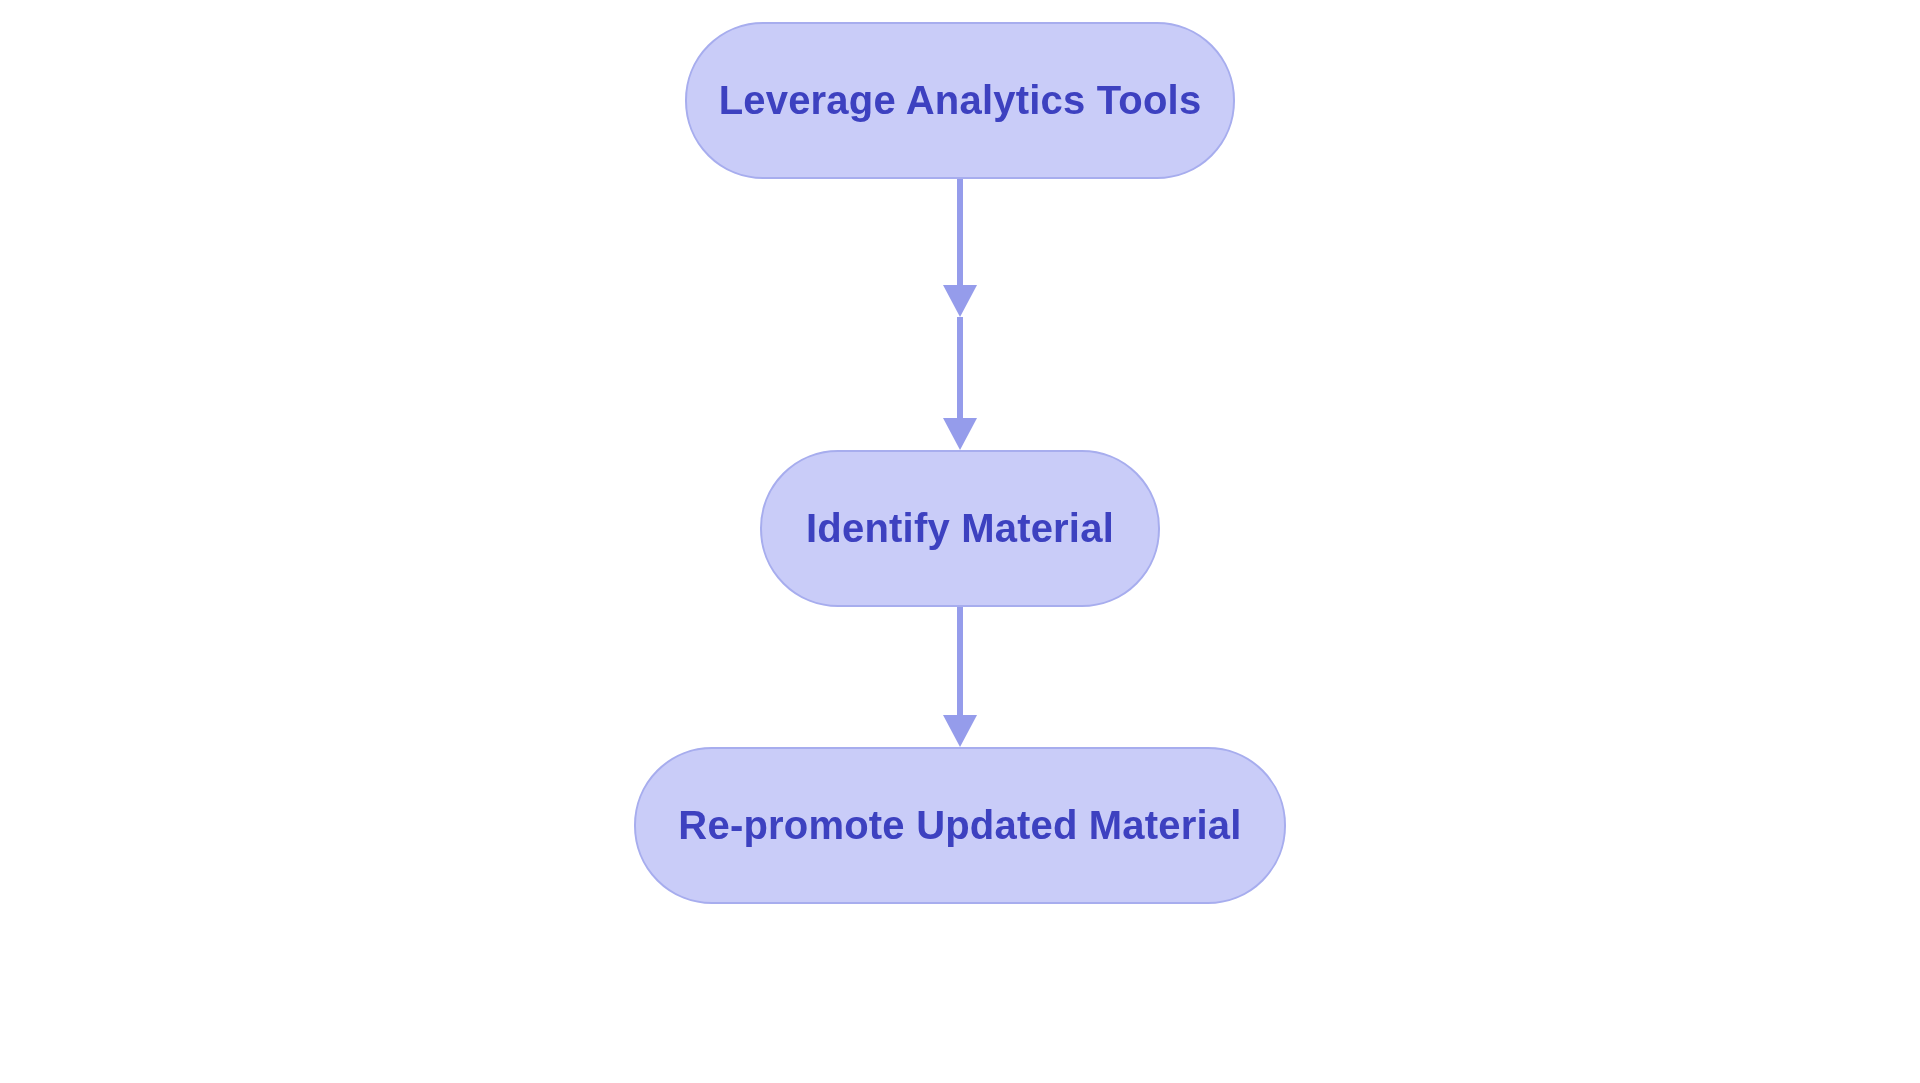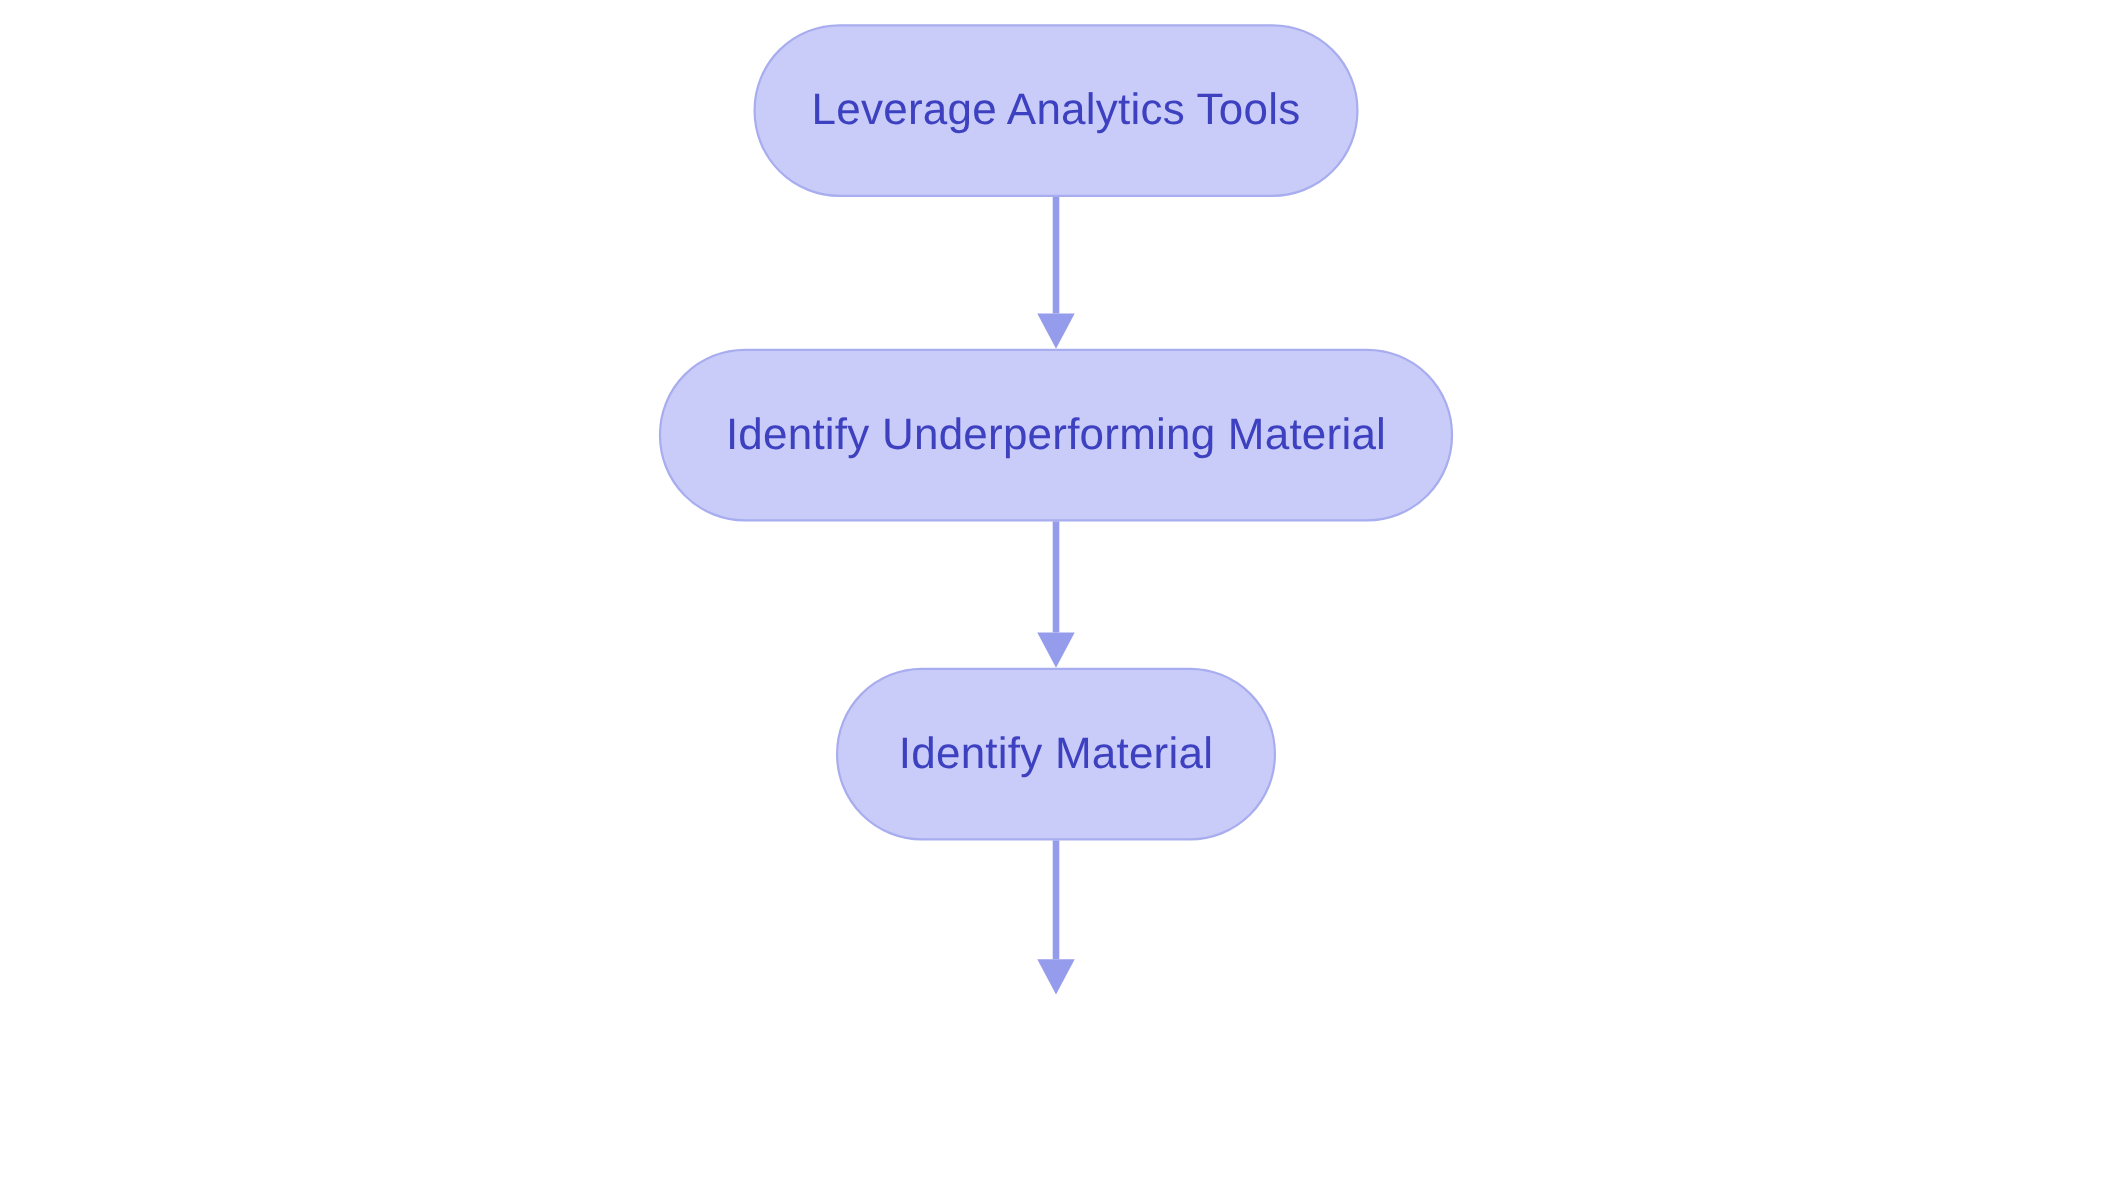--- a/index.html
+++ b/index.html
@@ -31,21 +31,21 @@
     box-sizing: border-box;
     height: 157px;
     background: #c9ccf8;
     border: 2px solid #a7adee;
     border-radius: 78px;
     display: flex;
     align-items: center;
     justify-content: center;
     color: #3d41c0;
     font-size: 40px;
-    font-weight: 400;
+    font-weight: 700;
     letter-spacing: 0.2px;
     white-space: nowrap;
     text-align: center;
   }
   .node-1 { width: 550px; }
   .node-2 { width: 722px; }
   .node-3 { width: 400px; }
   .node-4 { width: 652px; }
   .connector {
     display: flex;
@@ -75,33 +75,33 @@
 
     <div class="node node-1">
       <span>Leverage Analytics Tools</span>
     </div>
 
     <div class="connector connector-1">
       <div class="line"></div>
       <div class="head"></div>
     </div>
 
-    <div class="node node-2">
-      <span>Identify Underperforming Material</span>
-    </div>
 
     <div class="connector connector-2">
       <div class="line"></div>
       <div class="head"></div>
     </div>
 
     <div class="node node-3">
       <span>Identify Material</span>
     </div>
 
     <div class="connector connector-3">
       <div class="line"></div>
       <div class="head"></div>
     </div>
 
+    <div class="node node-4">
+      <span>Re-promote Updated Material</span>
+    </div>
 
   </div>
 </div>
 
 </body></html>

